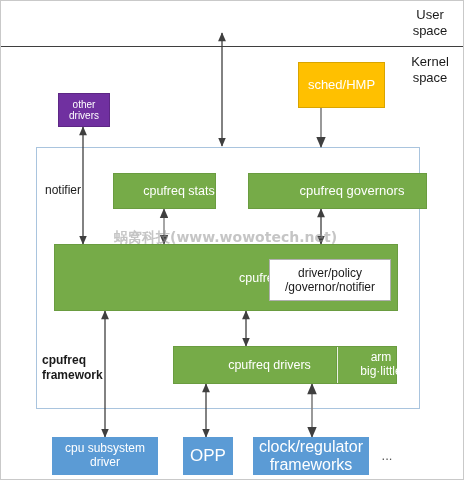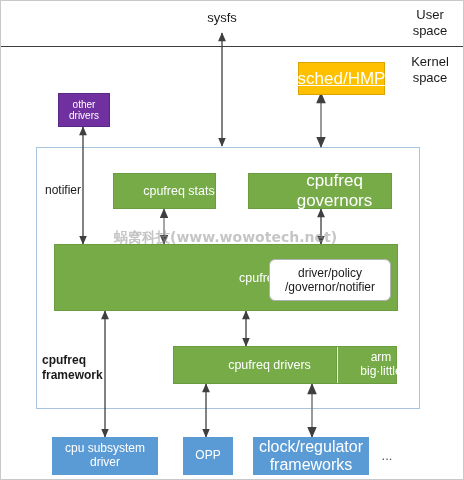--- a/index.html
+++ b/index.html
@@ -108,23 +108,20 @@
 
   <div class="plain-label" style="left:400px; top:6px; width:58px; font-size:13px;">
     <div>User</div>
     <div>space</div>
   </div>
   <div class="plain-label" style="left:400px; top:53px; width:58px; font-size:13px;">
     <div>Kernel</div>
     <div>space</div>
   </div>
 
-  <div class="plain-label" style="left:186px; top:9px; width:70px; font-size:13px;">
-    <span>sysfs</span>
-  </div>
 
   <div class="plain-label" style="left:44px; top:182px; width:64px; font-size:12px; text-align:left;">
     <span>notifier</span>
   </div>
 
   <div class="framework-outline" style="left:35px; top:146px; width:384px; height:262px;"></div>
 
   <div class="plain-label" style="left:41px; top:352px; width:78px; font-size:12px; font-weight:bold; text-align:left;">
     <div>cpufreq</div>
     <div>framework</div>
@@ -157,62 +154,62 @@
 
     <line x1="245" y1="310" x2="245" y2="345" stroke="#3f3f3f" stroke-width="1.3" marker-start="url(#atail-dark)" marker-end="url(#ahead-dark)"></line>
 
     <line x1="104" y1="310" x2="104" y2="436" stroke="#3f3f3f" stroke-width="1.3" marker-start="url(#atail-dark)" marker-end="url(#ahead-dark)"></line>
 
     <line x1="205" y1="383" x2="205" y2="436" stroke="#3f3f3f" stroke-width="1.3" marker-start="url(#atail-dark)" marker-end="url(#ahead-dark)"></line>
 
     <line x1="311" y1="383" x2="311" y2="436" stroke="#808080" stroke-width="1.6" marker-start="url(#atail-gray)" marker-end="url(#ahead-gray)"></line>
   </svg>
 
-  <div class="box amber" style="left:297px; top:61px; width:87px; height:33px; font-size:17px;text-decoration:underline;">
+  <div class="box amber" style="left:297px; top:61px; width:87px; height:46px; font-size:13px;">
     <span>sched/HMP</span>
   </div>
 
   <div class="box purple" style="left:57px; top:92px; width:52px; height:34px; font-size:10px; flex-direction:column;">
     <span>other</span>
     <span>drivers</span>
   </div>
 
   <div class="box green" style="left:112px; top:172px; width:103px; height:36px; font-size:12.5px;">
     <span>cpufreq stats</span>
   </div>
 
-  <div class="box green" style="left:247px; top:172px; width:144px; height:36px; font-size:17px;">
+  <div class="box green" style="left:247px; top:172px; width:179px; height:36px; font-size:13px;">
     <span>cpufreq governors</span>
   </div>
 
   <div class="box green" style="left:53px; top:243px; width:344px; height:67px; font-size:12.5px; justify-content:flex-start;">
     <span style="position:absolute; left:184px; top:50%; transform:translateY(-50%);">cpufreq core</span>
   </div>
 
-  <div class="white-inset" style="left:268px; top:258px; width:122px; height:42px; flex-direction:column; font-size:12px;border-radius:6px;">
+  <div class="white-inset" style="left:268px; top:258px; width:122px; height:42px; flex-direction:column; font-size:12px;">
     <span>driver/policy</span>
     <span>/governor/notifier</span>
   </div>
 
   <div class="box green" style="left:172px; top:345px; width:164px; height:38px; font-size:12.5px;">
     <span>cpufreq drivers</span>
   </div>
 
   <div class="box green" style="left:336px; top:345px; width:60px; height:38px; font-size:12px; flex-direction:column; border-left:none;">
     <span>arm</span>
     <span>big·little</span>
   </div>
   <div class="cell-split" style="left:336px; top:346px; height:36px;"></div>
 
   <div class="box blue" style="left:51px; top:436px; width:106px; height:38px; font-size:12px; flex-direction:column;">
     <span>cpu subsystem</span>
     <span>driver</span>
   </div>
 
-  <div class="box blue" style="left:182px; top:436px; width:50px; height:38px; font-size:12px;">
+  <div class="box blue" style="left:182px; top:436px; width:50px; height:38px; font-size:17px;">
     <span>OPP</span>
   </div>
 
   <div class="box blue" style="left:252px; top:436px; width:116px; height:38px; font-size:16px; flex-direction:column;">
     <span>clock/regulator</span>
     <span>frameworks</span>
   </div>
 
   <div class="plain-label" style="left:374px; top:447px; width:24px; font-size:13px; color:#555;">
     <span>...</span>

